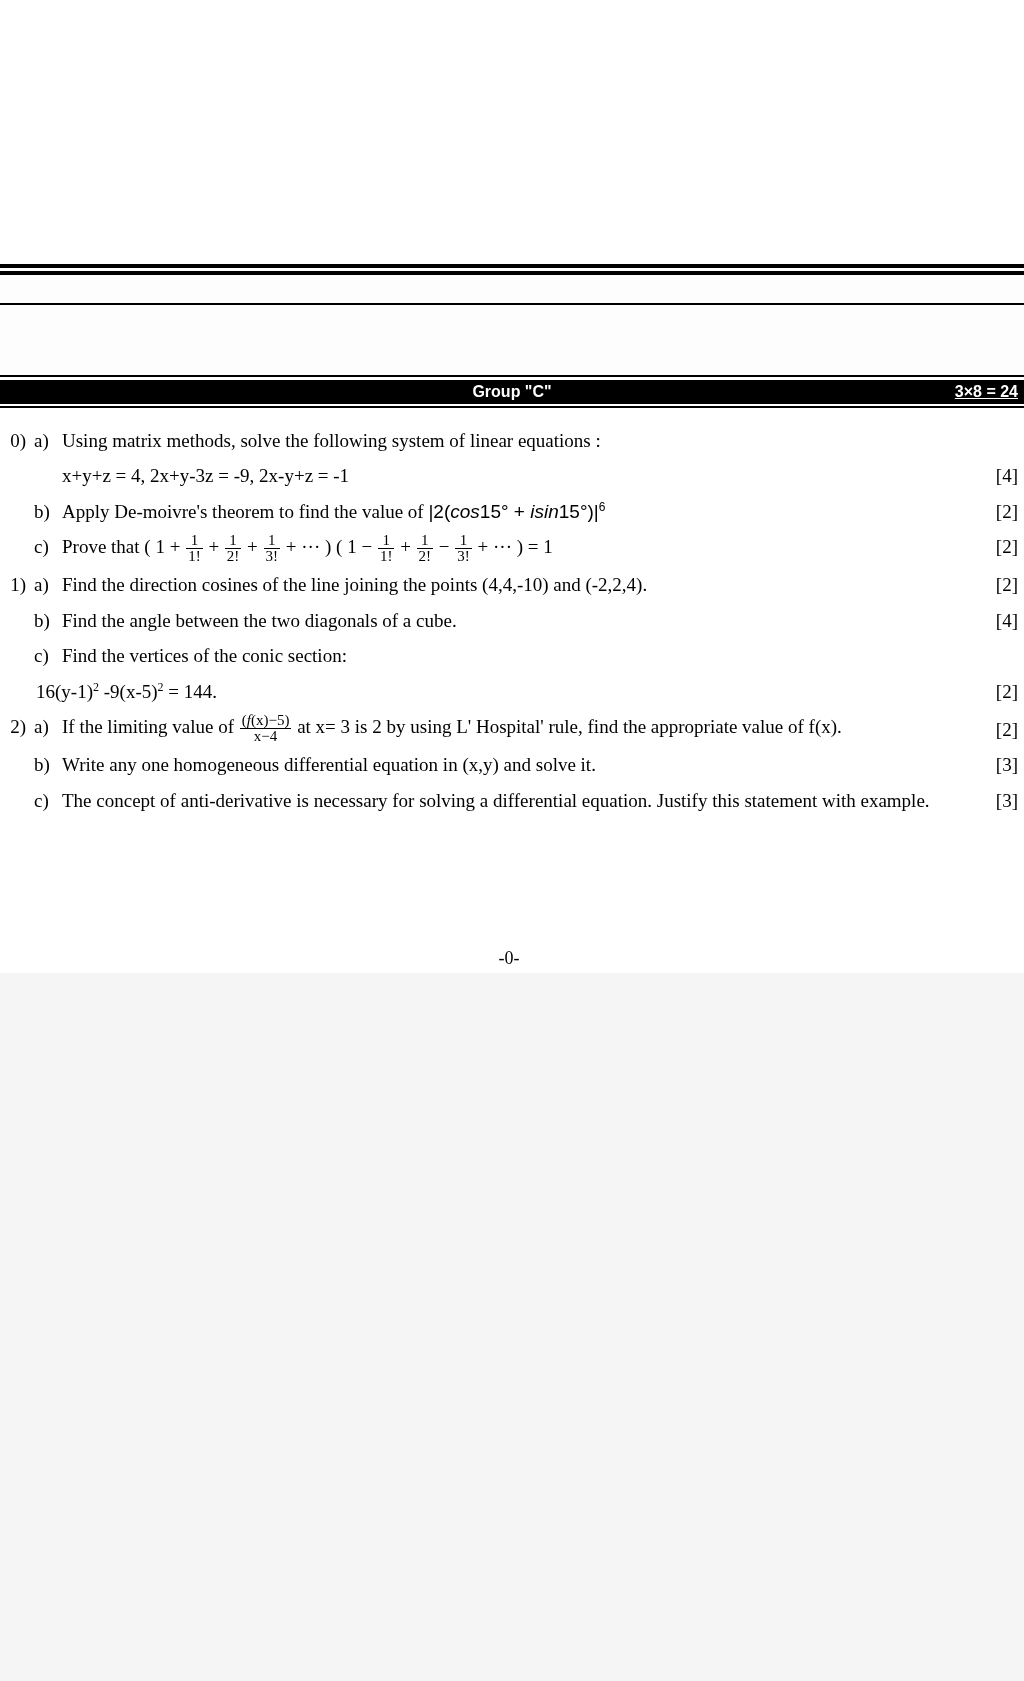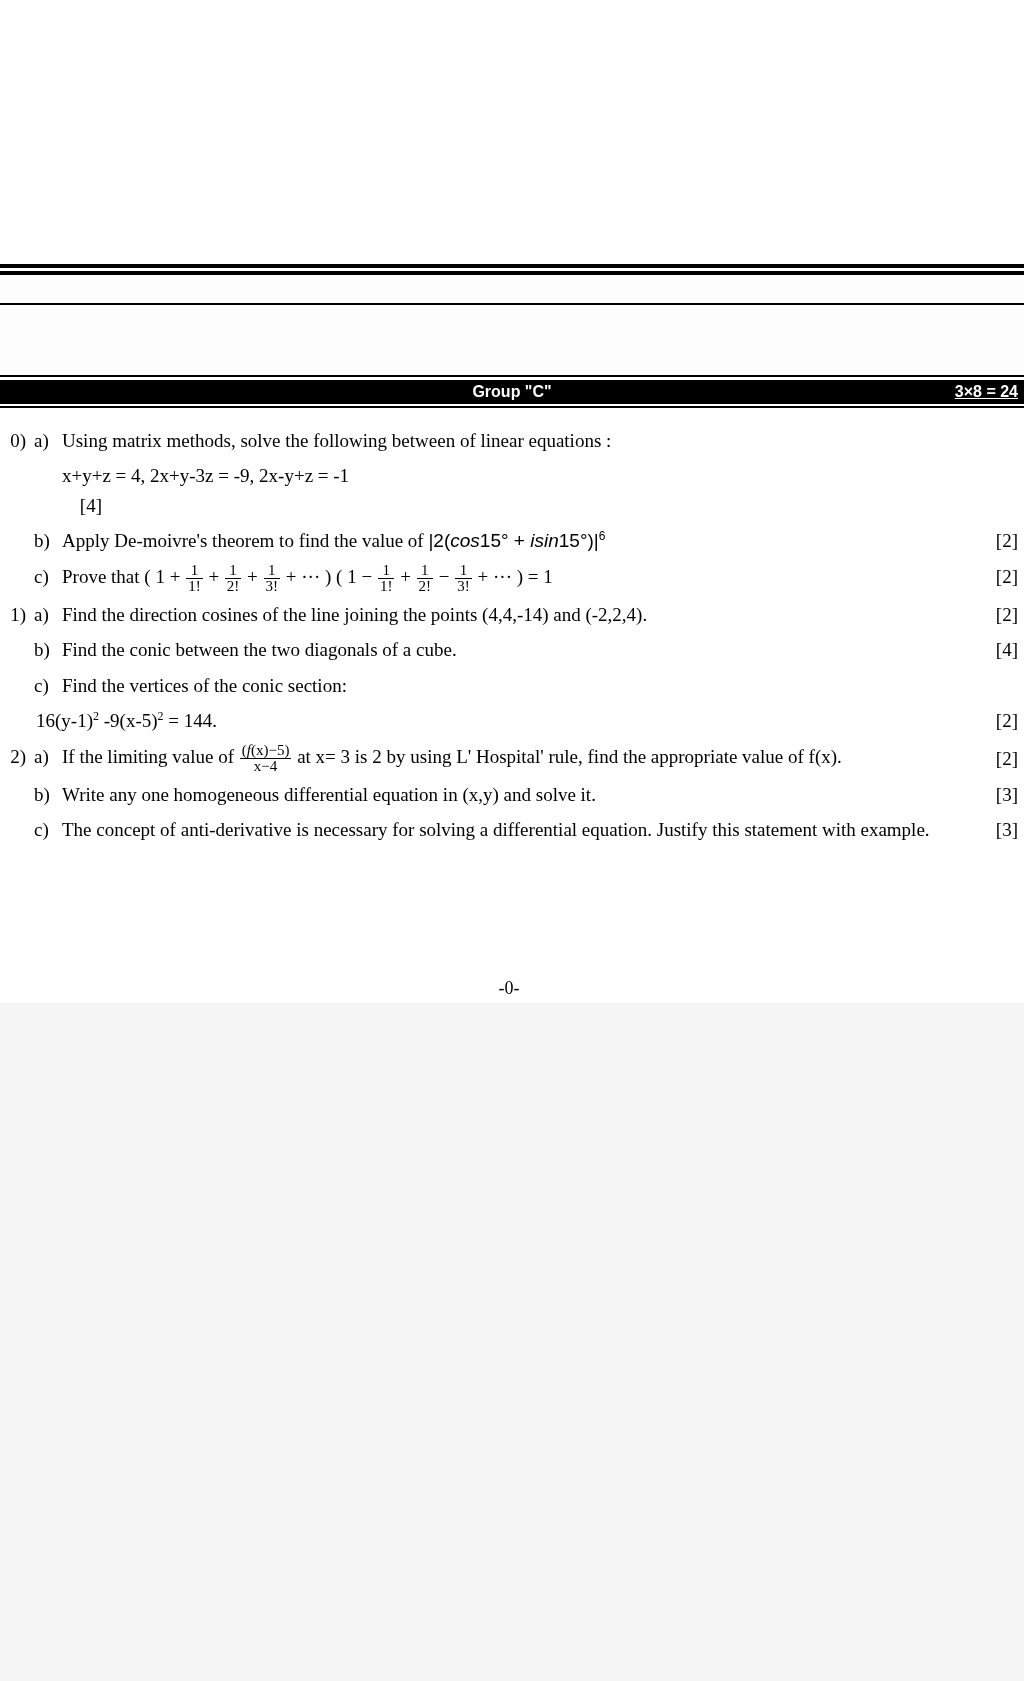--- a/index.html
+++ b/index.html
@@ -72,21 +72,20 @@
   }
   .marks {
     width: 40px;
     text-align: right;
     flex-shrink: 0;
   }
   .indent-eq {
     margin-left: 62px;
     margin-bottom: 6px;
     display: flex;
-    flex-direction: column;
   }
   .indent-eq .text { flex:1; }
   .indent-eq .marks { width:40px; text-align:right; }
   .indent-eq2 {
     margin-left: 36px;
     margin-bottom: 6px;
     display: flex;
   }
   .indent-eq2 .text { flex:1; }
   .indent-eq2 .marks { width:40px; text-align:right; }
@@ -131,21 +130,21 @@
   </div>
 
   <div style="height:2px;background:#fff"></div>
   <div class="black-bar-thin" style="height:2px"></div>
 
   <div class="content">
 
     <div class="row">
       <div class="qnum">0)</div>
       <div class="part">a)</div>
-      <div class="text">Using matrix methods, solve the following between of linear equations :</div>
+      <div class="text">Using matrix methods, solve the following system of linear equations :</div>
       <div class="marks"></div>
     </div>
     <div class="indent-eq">
       <div class="text">x+y+z = 4, 2x+y-3z = -9, 2x-y+z = -1</div>
       <div class="marks">[4]</div>
     </div>
 
     <div class="row">
       <div class="qnum"></div>
       <div class="part">b)</div>
@@ -163,28 +162,28 @@
         <span class="frac"><span class="num">1</span><span class="den">1!</span></span> +
         <span class="frac"><span class="num">1</span><span class="den">2!</span></span> −
         <span class="frac"><span class="num">1</span><span class="den">3!</span></span> + ··· ) = 1
       </div>
       <div class="marks">[2]</div>
     </div>
 
     <div class="row">
       <div class="qnum">1)</div>
       <div class="part">a)</div>
-      <div class="text">Find the direction cosines of the line joining the points (4,4,-14) and (-2,2,4).</div>
+      <div class="text">Find the direction cosines of the line joining the points (4,4,-10) and (-2,2,4).</div>
       <div class="marks">[2]</div>
     </div>
 
     <div class="row">
       <div class="qnum"></div>
       <div class="part">b)</div>
-      <div class="text">Find the conic between the two diagonals of a cube.</div>
+      <div class="text">Find the angle between the two diagonals of a cube.</div>
       <div class="marks">[4]</div>
     </div>
 
     <div class="row">
       <div class="qnum"></div>
       <div class="part">c)</div>
       <div class="text">Find the vertices of the conic section:</div>
       <div class="marks"></div>
     </div>
     <div class="indent-eq2">

